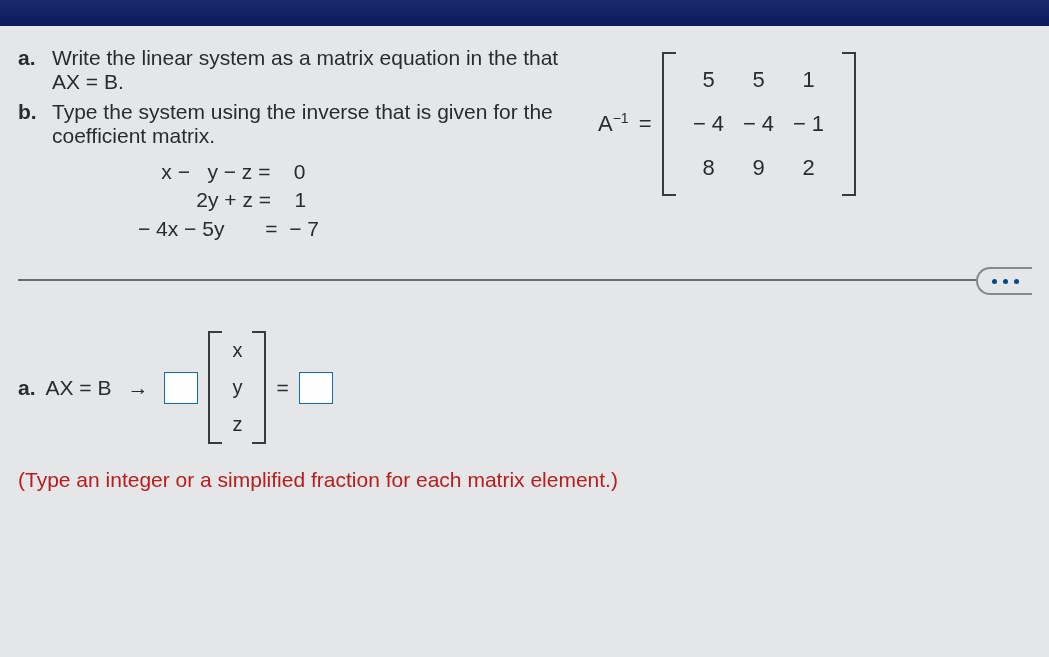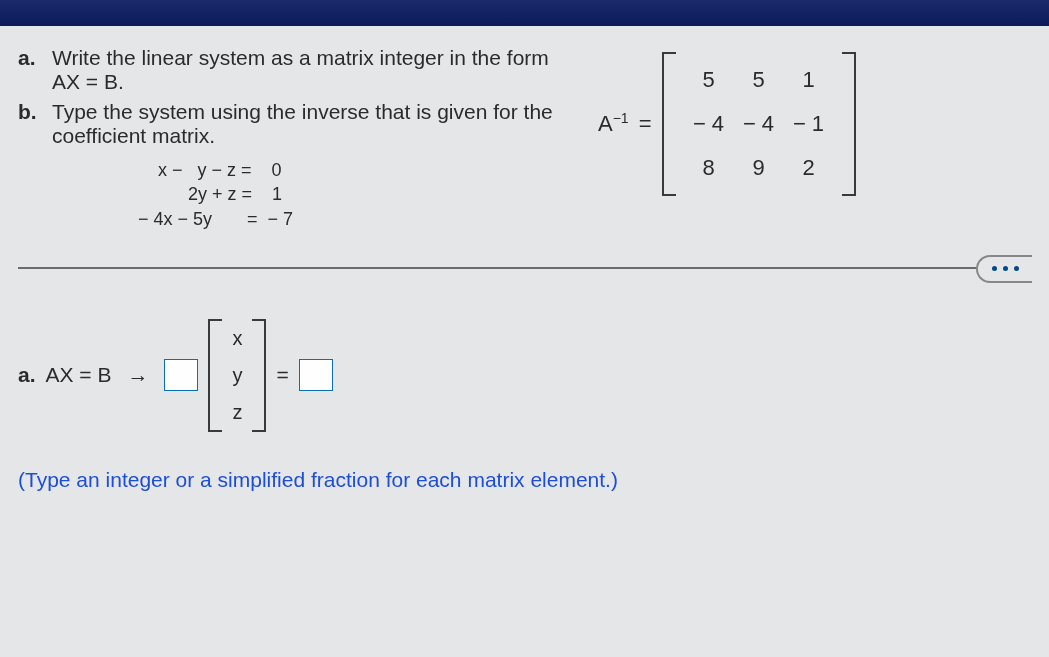--- a/index.html
+++ b/index.html
@@ -20,21 +20,21 @@
     color: #2b2b2b;
     font-size: 21px;
   }
   .row { display: flex; }
   .prob-col { flex: 0 0 560px; }
   .mat-col { flex: 1; padding-left: 20px; }
   .item { display: flex; margin-bottom: 6px; }
   .marker { font-weight: bold; width: 34px; flex-shrink:0; }
   .eqs {
     margin: 10px 0 8px 120px;
-    font-size: 18px;
+    font-size: 21px;
     line-height: 1.35;
     white-space: pre;
     font-family: Arial, sans-serif;
   }
   .hr {
     border-top: 2px solid #6a6c70;
     margin: 28px 0 0 0;
     position: relative;
   }
   .ellipsis-btn {
@@ -66,21 +66,21 @@
     width: 14px; align-self: stretch;
     border: 2px solid #3a3a3a;
   }
   .br-left { border-right:none; }
   .br-right { border-left:none; }
   .vec-col {
     display:flex; flex-direction:column;
     gap: 14px; padding: 8px 10px;
     font-size: 20px; text-align:center;
   }
-  .instr { color:#1d4ed8; font-size:21px; margin-top: 36px; }
+  .instr { color:#b91c1c; font-size:21px; margin-top: 24px; }
   
   .inv-row { display:flex; align-items:center; gap:10px; font-size:22px; padding-top:6px;}
   .inv-label sup { font-size:14px; vertical-align: super; }
   .mat3 {
     display:flex; align-items:stretch;
   }
   .mat3 .br-left, .mat3 .br-right { border-width:2px; }
   .mat3-grid {
     display:grid;
     grid-template-columns: repeat(3, 50px);
@@ -93,21 +93,21 @@
 </head>
 <body>
 
 <div class="top-bar"></div>
 
 <div class="content">
   <div class="row">
     <div class="prob-col">
       <div class="item">
         <div class="marker">a.</div>
-        <div>Write the linear system as a matrix integer in the form AX = B.</div>
+        <div>Write the linear system as a matrix equation in the that AX = B.</div>
       </div>
       <div class="item">
         <div class="marker">b.</div>
         <div>Type the system using the inverse that is given for the coefficient matrix.</div>
       </div>
       <div class="eqs">    x −   y − z =    0
           2y + z =    1
 − 4x − 5y       =  − 7</div>
     </div>
     <div class="mat-col">

